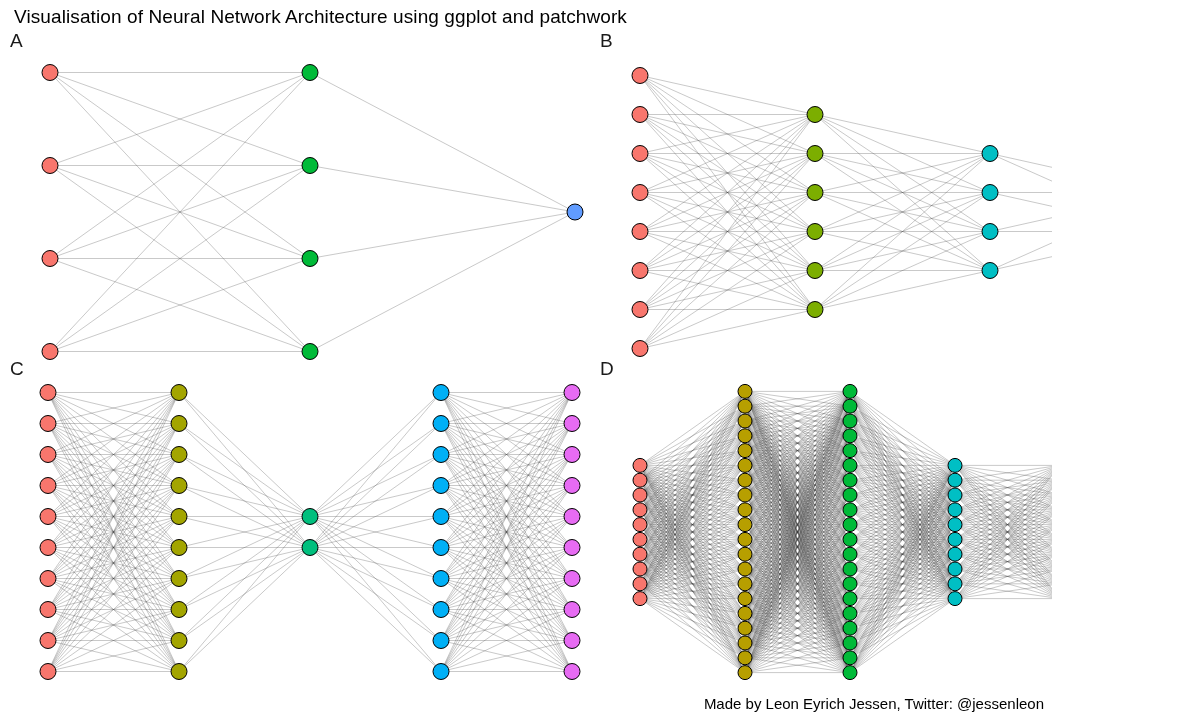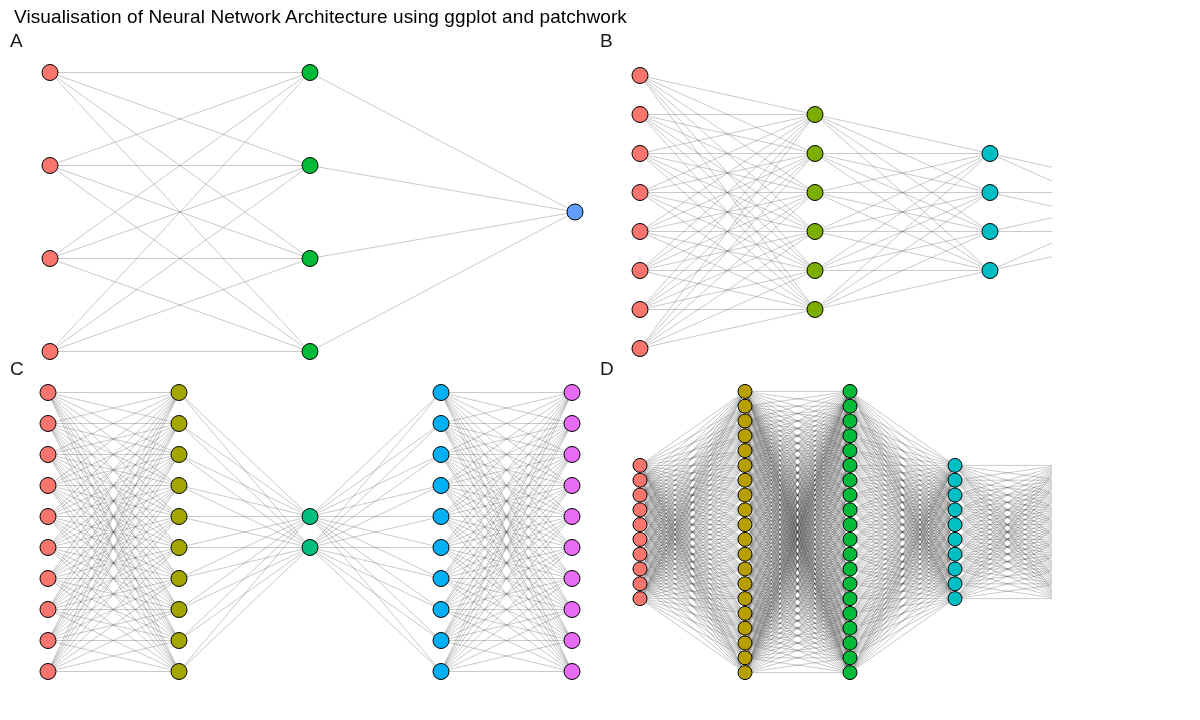--- a/index.html
+++ b/index.html
@@ -1461,13 +1461,14 @@
       <circle cx="460" cy="137.8" r="7" fill="#619CFF" stroke="#000000" stroke-width="1"></circle>
       <circle cx="460" cy="152.6" r="7" fill="#619CFF" stroke="#000000" stroke-width="1"></circle>
       <circle cx="460" cy="167.39999999999998" r="7" fill="#619CFF" stroke="#000000" stroke-width="1"></circle>
       <circle cx="460" cy="182.2" r="7" fill="#619CFF" stroke="#000000" stroke-width="1"></circle>
       <circle cx="460" cy="197" r="7" fill="#619CFF" stroke="#000000" stroke-width="1"></circle>
       <circle cx="460" cy="211.8" r="7" fill="#619CFF" stroke="#000000" stroke-width="1"></circle>
       <circle cx="460" cy="226.60000000000002" r="7" fill="#619CFF" stroke="#000000" stroke-width="1"></circle>
       <circle cx="565" cy="160" r="7" fill="#F564E3" stroke="#000000" stroke-width="1"></circle>
     </svg>
 
+  <div class="credit">Made by Leon Eyrich Jessen, Twitter: @jessenleon</div>
 </div>
 
 </body></html>

